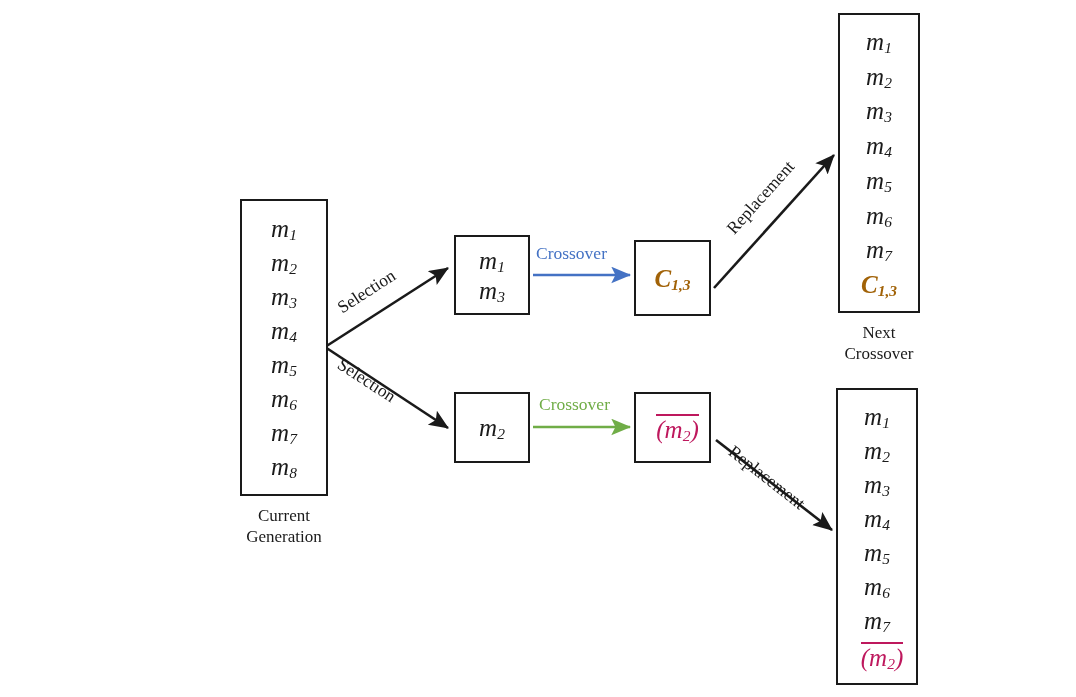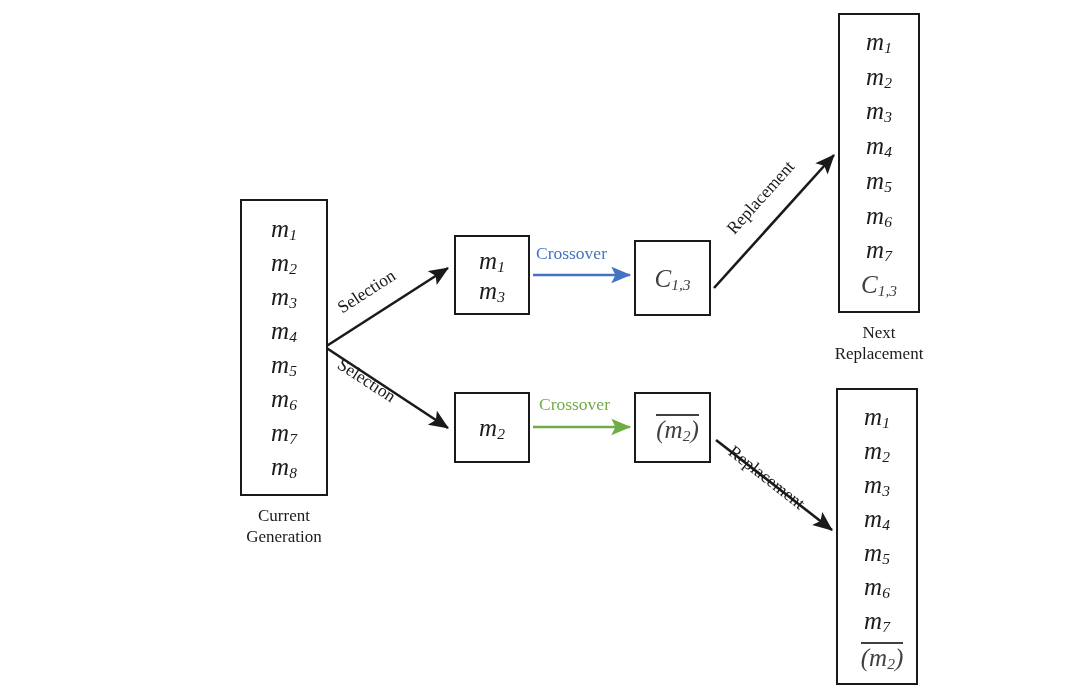--- a/index.html
+++ b/index.html
@@ -33,22 +33,22 @@
     line-height: 1;
     color: #1a1a1a;
     white-space: nowrap;
   }
   .gene sub {
     font-size: 0.62em;
     font-style: italic;
     vertical-align: -0.22em;
     line-height: 0;
   }
-  .gene.blue  { color: #404040; }
-  .gene.green { color: #404040; margin-left: 10px; }
+  .gene.blue  { color: #a16207; font-weight: bold; }
+  .gene.green { color: #be185d; margin-left: 10px; }
   .gene.overline {
     border-top: 2px solid currentColor;
     padding-top: 1px;
   }
 
   
   .caption {
     position: absolute;
     text-align: center;
     font-size: 17px;
@@ -141,21 +141,21 @@
       <span class="gene">m<sub>1</sub></span>
       <span class="gene">m<sub>2</sub></span>
       <span class="gene">m<sub>3</sub></span>
       <span class="gene">m<sub>4</sub></span>
       <span class="gene">m<sub>5</sub></span>
       <span class="gene">m<sub>6</sub></span>
       <span class="gene">m<sub>7</sub></span>
       <span class="gene blue">C<sub>1,3</sub></span>
     </div>
   <div class="caption" style="left:815px; top:322px; width:128px;">Next
-Replacement</div>
+Crossover</div>
 
   <div class="pop-box" style="left:836px; top:388px; width:82px; height:297px; padding:9px 0;">
       <span class="gene">m<sub>1</sub></span>
       <span class="gene">m<sub>2</sub></span>
       <span class="gene">m<sub>3</sub></span>
       <span class="gene">m<sub>4</sub></span>
       <span class="gene">m<sub>5</sub></span>
       <span class="gene">m<sub>6</sub></span>
       <span class="gene">m<sub>7</sub></span>
       <span class="gene green overline">(m<sub>2</sub>)</span>

